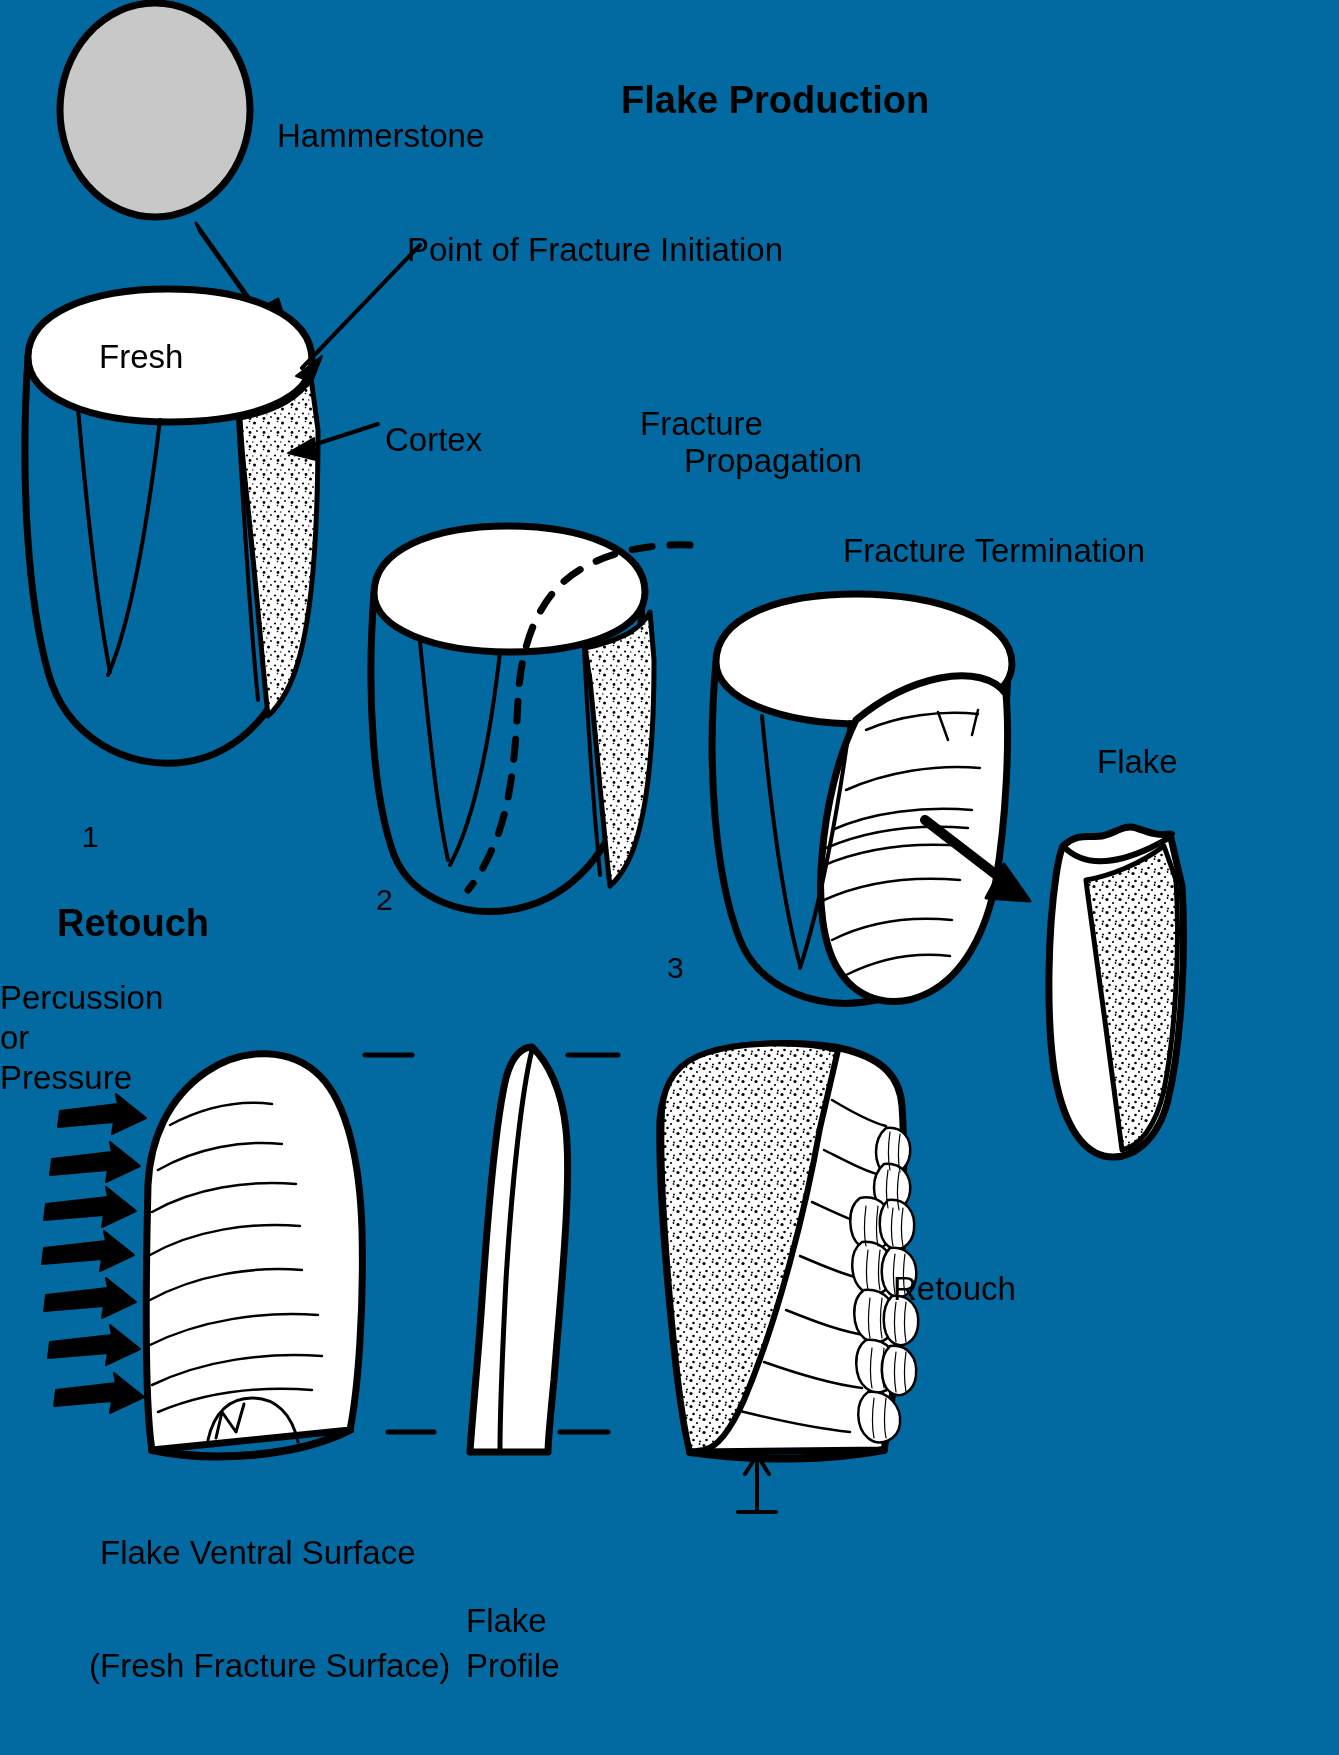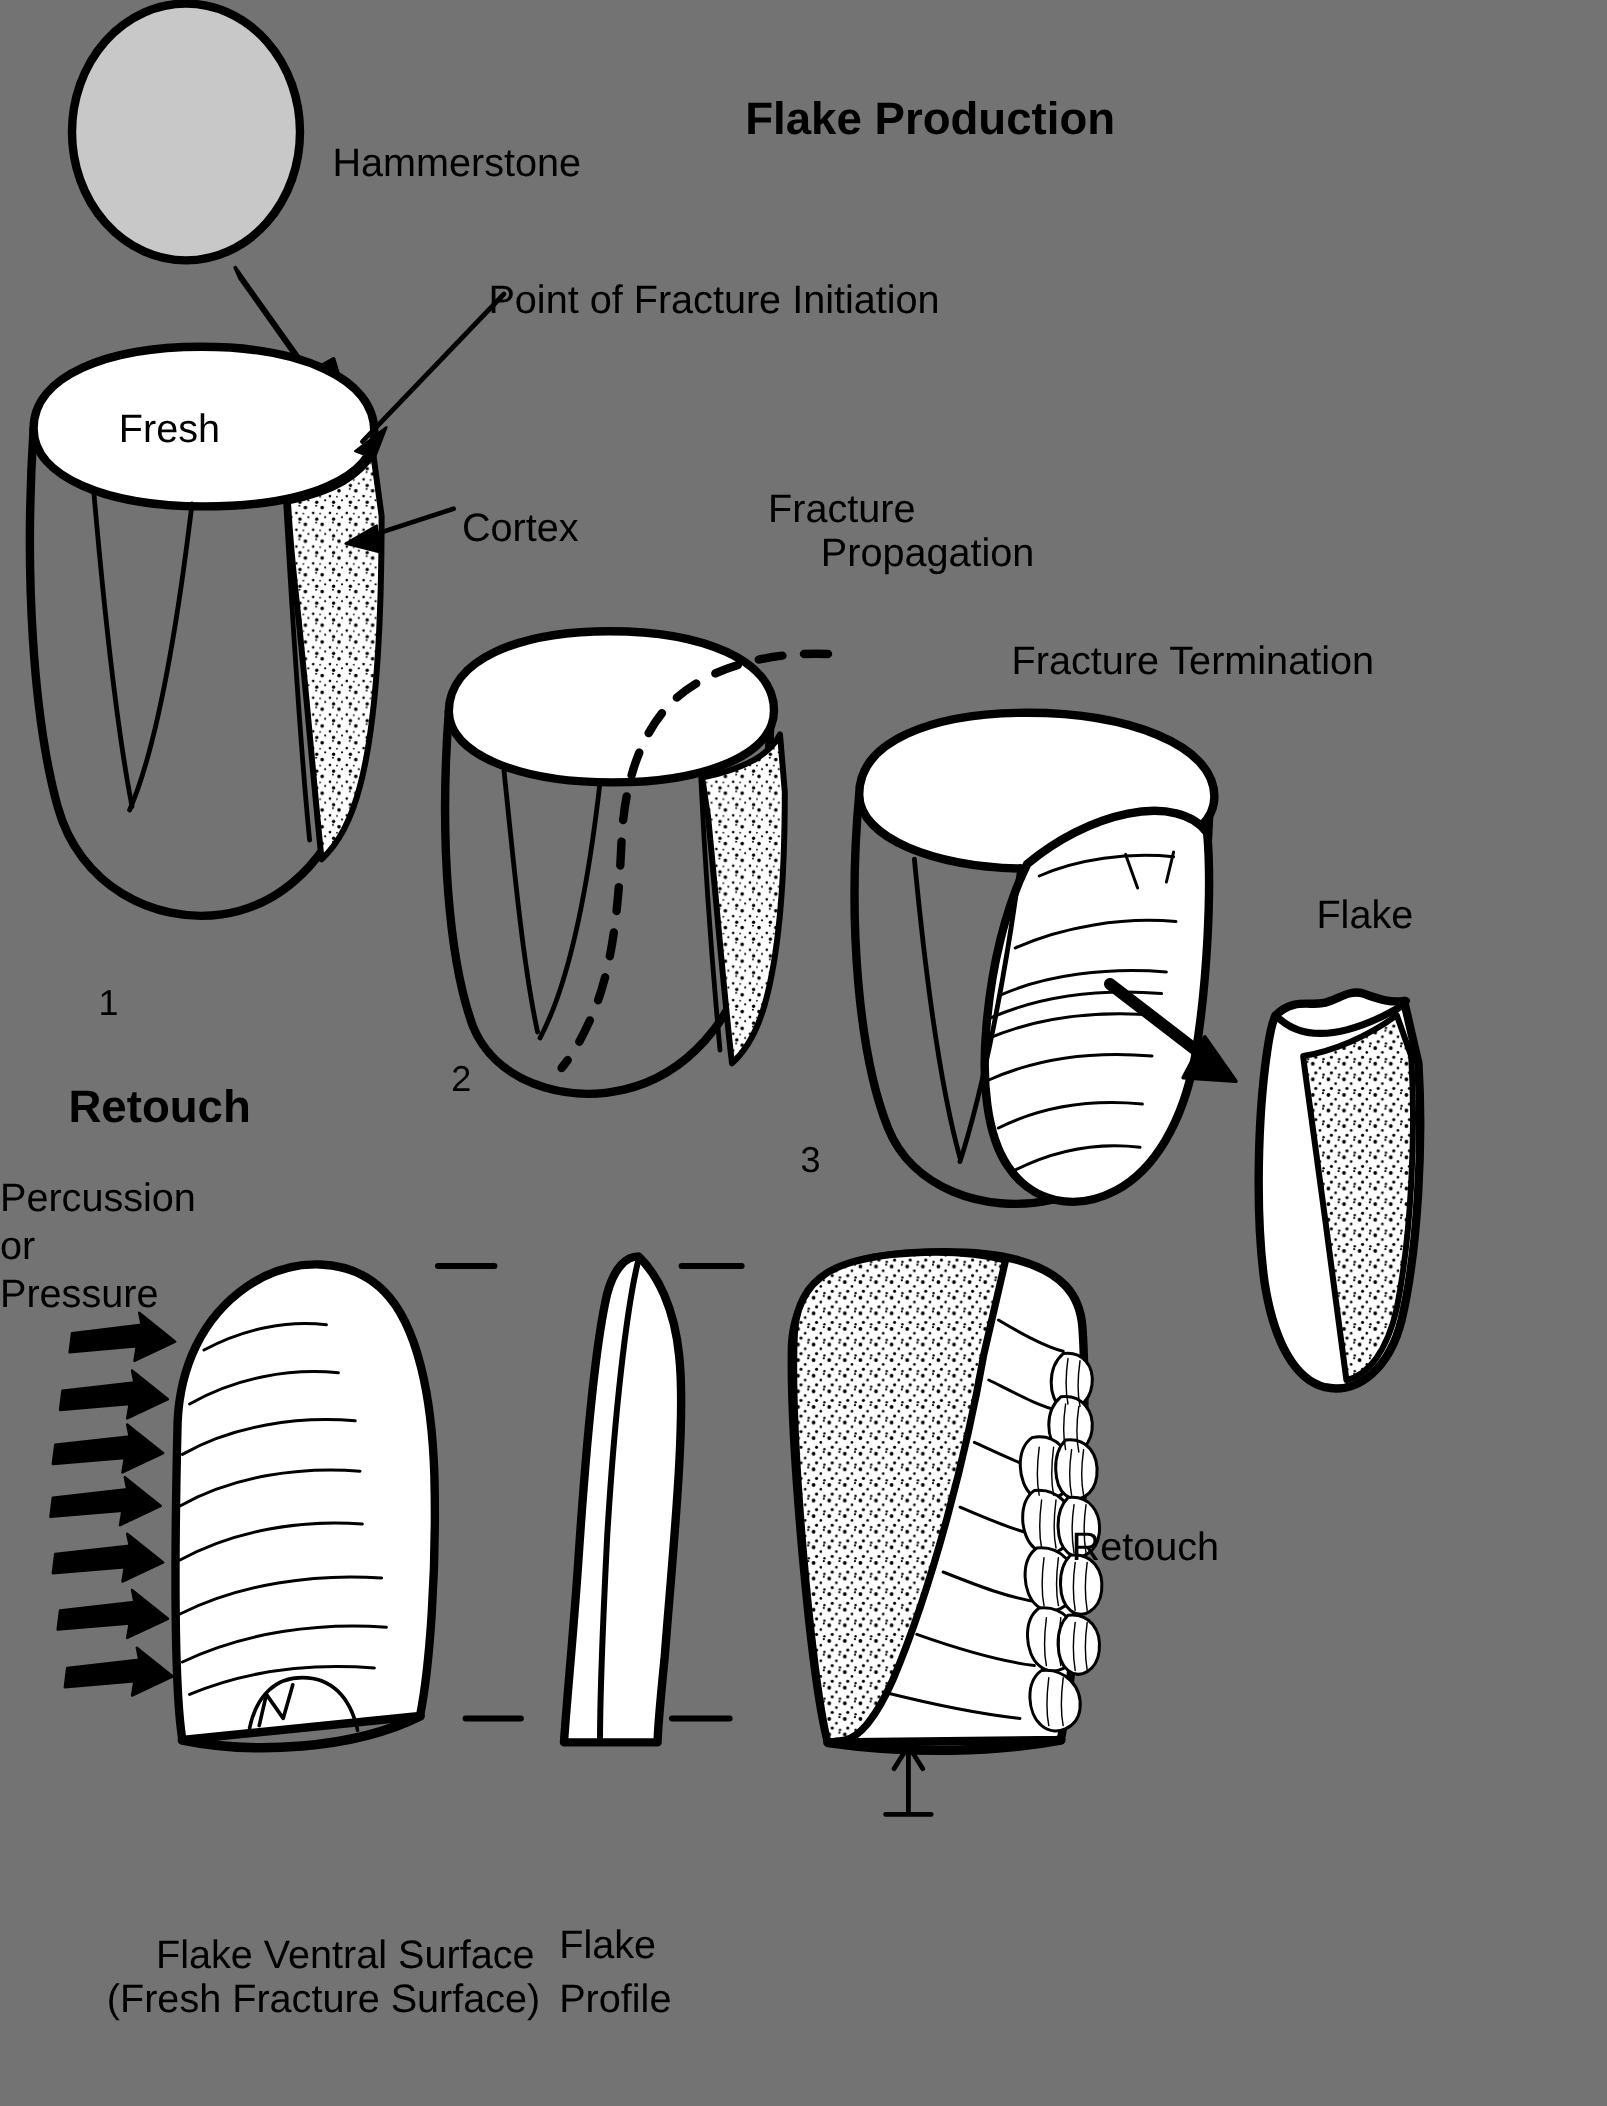--- a/index.html
+++ b/index.html
@@ -9,21 +9,21 @@
     background: #ffffff;
   }
   body {
     font-family: "Liberation Sans", sans-serif;
     color: #000000;
   }
   #figure {
     position: relative;
     width: 1339px;
     height: 1755px;
-    background: #737373;
+    background: #0369a1;
     overflow: hidden;
   }
   #figure svg {
     position: absolute;
     top: 0;
     left: 0;
     width: 1339px;
     height: 1755px;
   }
   .lbl {
@@ -277,20 +277,20 @@
   <div class="lbl num" style="left:667px; top:948px;">3</div>
 
   <div class="lbl bold" style="left:57px; top:903px;">Retouch</div>
 
   <div class="lbl" style="left:0px; top:978px;">Percussion</div>
   <div class="lbl" style="left:0px; top:1018px;">or</div>
   <div class="lbl" style="left:0px; top:1058px;">Pressure</div>
 
   <div class="lbl" style="left:893px; top:1269px;">Retouch</div>
 
-  <div class="lbl cap" style="left:100px; top:1608px;margin-left:30px;">Flake Ventral Surface</div>
+  <div class="lbl cap" style="left:100px; top:1532px;">Flake Ventral Surface</div>
   <div class="lbl cap" style="left:89px; top:1645px;">(Fresh Fracture Surface)</div>
 
   <div class="lbl cap" style="left:466px; top:1600px;">Flake</div>
   <div class="lbl cap" style="left:466px; top:1645px;">Profile</div>
 
 
 </div>
 
 </body></html>

